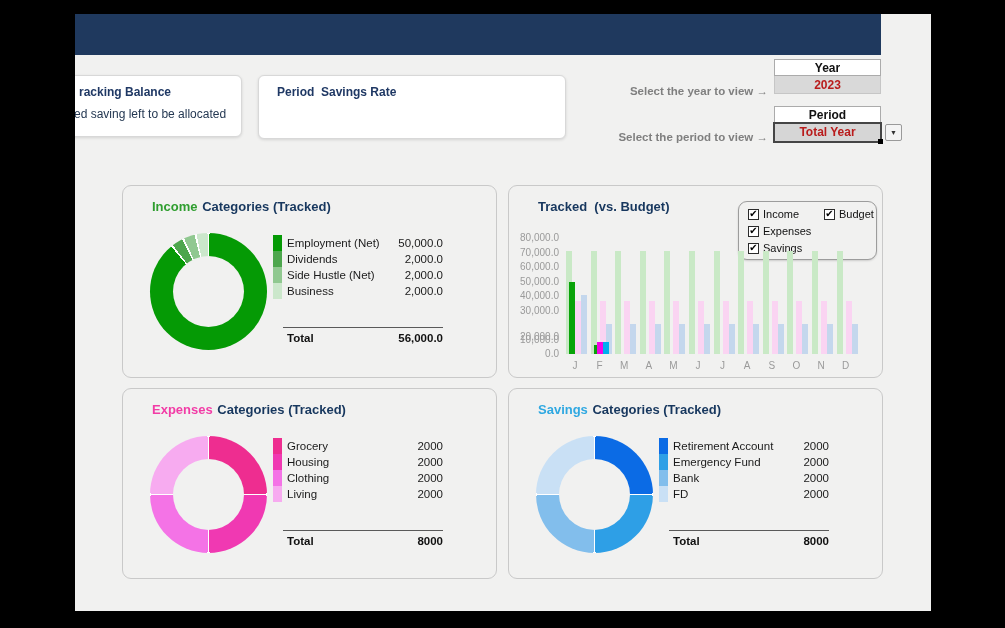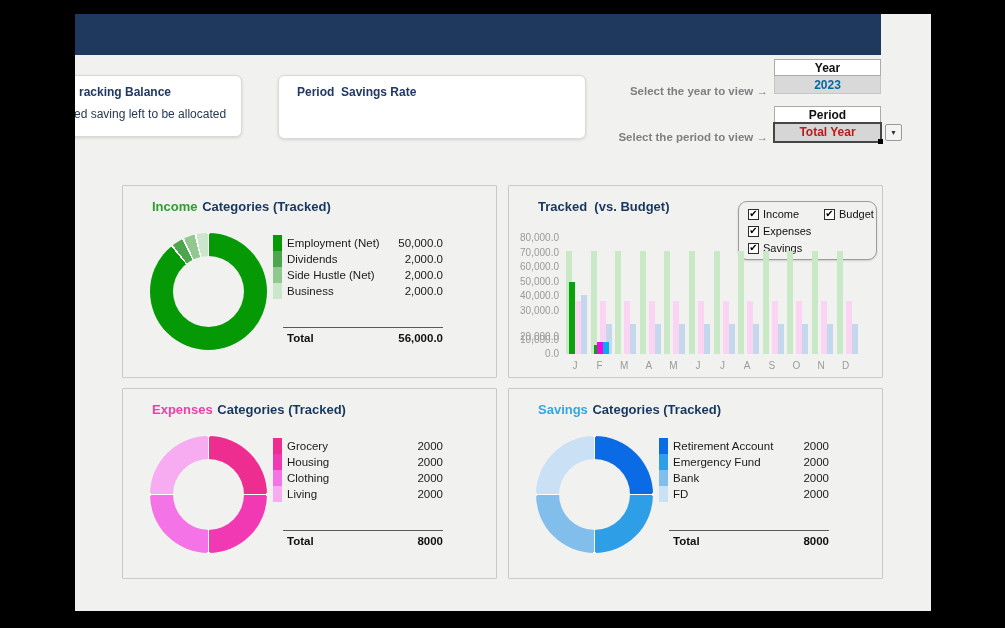--- a/index.html
+++ b/index.html
@@ -4,52 +4,52 @@
 <style>
   html,body{margin:0;padding:0;background:#000;width:1005px;height:628px;overflow:hidden;
     font-family:"Liberation Sans","DejaVu Sans",sans-serif;}
   .stage{position:relative;width:1005px;height:628px;background:#000;}
   .content{position:absolute;left:75px;top:14px;width:856px;height:597px;background:#F1F1F0;overflow:hidden;}
   .topbar{position:absolute;left:-45px;top:0;width:851px;height:41px;background:#1F395E;}
   
   .card{position:absolute;background:#FFFFFF;border:1px solid #D8D8D8;border-radius:6px;
     box-shadow:0 1px 3px rgba(0,0,0,0.12);}
   #card-tracking{left:-45px;top:61px;width:210px;height:60px;}
-  #card-savingsrate{left:203px;top:61px;width:306px;height:62px;}
+  #card-savingsrate{left:183px;top:61px;width:306px;height:62px;}
   .card-title{position:absolute;font-size:12px;font-weight:bold;color:#1F3864;white-space:pre;}
   .card-body{position:absolute;font-size:12px;color:#243852;white-space:pre;}
   #card-tracking .card-title{left:48px;top:9px;}
   #card-tracking .card-body{left:43px;top:31px;}
   #card-savingsrate .card-title{left:18px;top:9px;}
   #card-savingsrate .card-body{left:22px;top:33px;}
   .rate-val{color:#2E7BD6;font-weight:bold;margin:0 9px;}
   
   .sel-label{position:absolute;right:163px;width:300px;text-align:right;font-size:11.5px;
     font-weight:bold;color:#7F7F7F;}
   #year-label{top:71px;}
   #period-label{top:117px;}
   .hdr-box{position:absolute;left:699px;width:107px;height:17px;background:#FFFFFF;
     border:1px solid #ABABAB;font-size:12px;font-weight:bold;color:#111;text-align:center;line-height:16px;box-sizing:border-box;}
   #year-hdr{top:45px;}
   #period-hdr{top:92px;}
   #year-val{position:absolute;left:699px;top:62px;width:107px;height:18px;background:#D9D9D9;
     border-left:1px solid #C6C6C6;border-right:1px solid #C6C6C6;border-bottom:1px solid #C6C6C6;
-    font-size:12px;font-weight:bold;color:#0369a1;text-align:center;line-height:18px;box-sizing:border-box;}
+    font-size:12px;font-weight:bold;color:#b91c1c;text-align:center;line-height:18px;box-sizing:border-box;}
   #period-val{position:absolute;left:698px;top:108px;width:109px;height:21px;background:#D6D6D6;
     border:2px solid #454545;font-size:12px;font-weight:bold;color:#b91c1c;text-align:center;line-height:17px;box-sizing:border-box;}
   #period-val::after{content:"";position:absolute;right:-3px;bottom:-3px;width:5px;height:5px;background:#000;}
   #period-dd{position:absolute;left:810px;top:110px;width:17px;height:17px;background:#F4F4F4;
     border:1px solid #9A9A9A;border-radius:2px;box-sizing:border-box;text-align:center;
     font-size:7px;color:#333;line-height:15px;}
   
   .summary{position:absolute;left:47px;top:138px;width:756px;height:18px;background:#1F395E;
     border:1px solid #CFCFCF;box-sizing:border-box;color:#FFF;font-size:11.5px;font-weight:bold;
     text-align:center;line-height:16px;}
   
-  .panel{position:absolute;background:#F1F1F0;border:1px solid #C9C9C9;border-radius:1px;}
+  .panel{position:absolute;background:#F1F1F0;border:1px solid #C9C9C9;border-radius:9px;}
   #panel-income{left:47px;top:171px;width:373px;height:191px;}
   #panel-tracked{left:433px;top:171px;width:373px;height:191px;}
   #panel-expenses{left:47px;top:374px;width:373px;height:189px;}
   #panel-savings{left:433px;top:374px;width:373px;height:189px;}
   .ptitle{position:absolute;left:29px;top:13px;font-size:13px;font-weight:bold;color:#17375E;white-space:pre;}
   .ptitle .accent{margin-right:1px;}
   
   .donut{position:absolute;left:27px;top:47px;width:117px;height:117px;border-radius:50%;}
   .donut .hole{position:absolute;left:23px;top:23px;width:71px;height:71px;border-radius:50%;background:#F1F1F0;}
   .strip{position:absolute;left:150px;top:49px;width:9px;}

